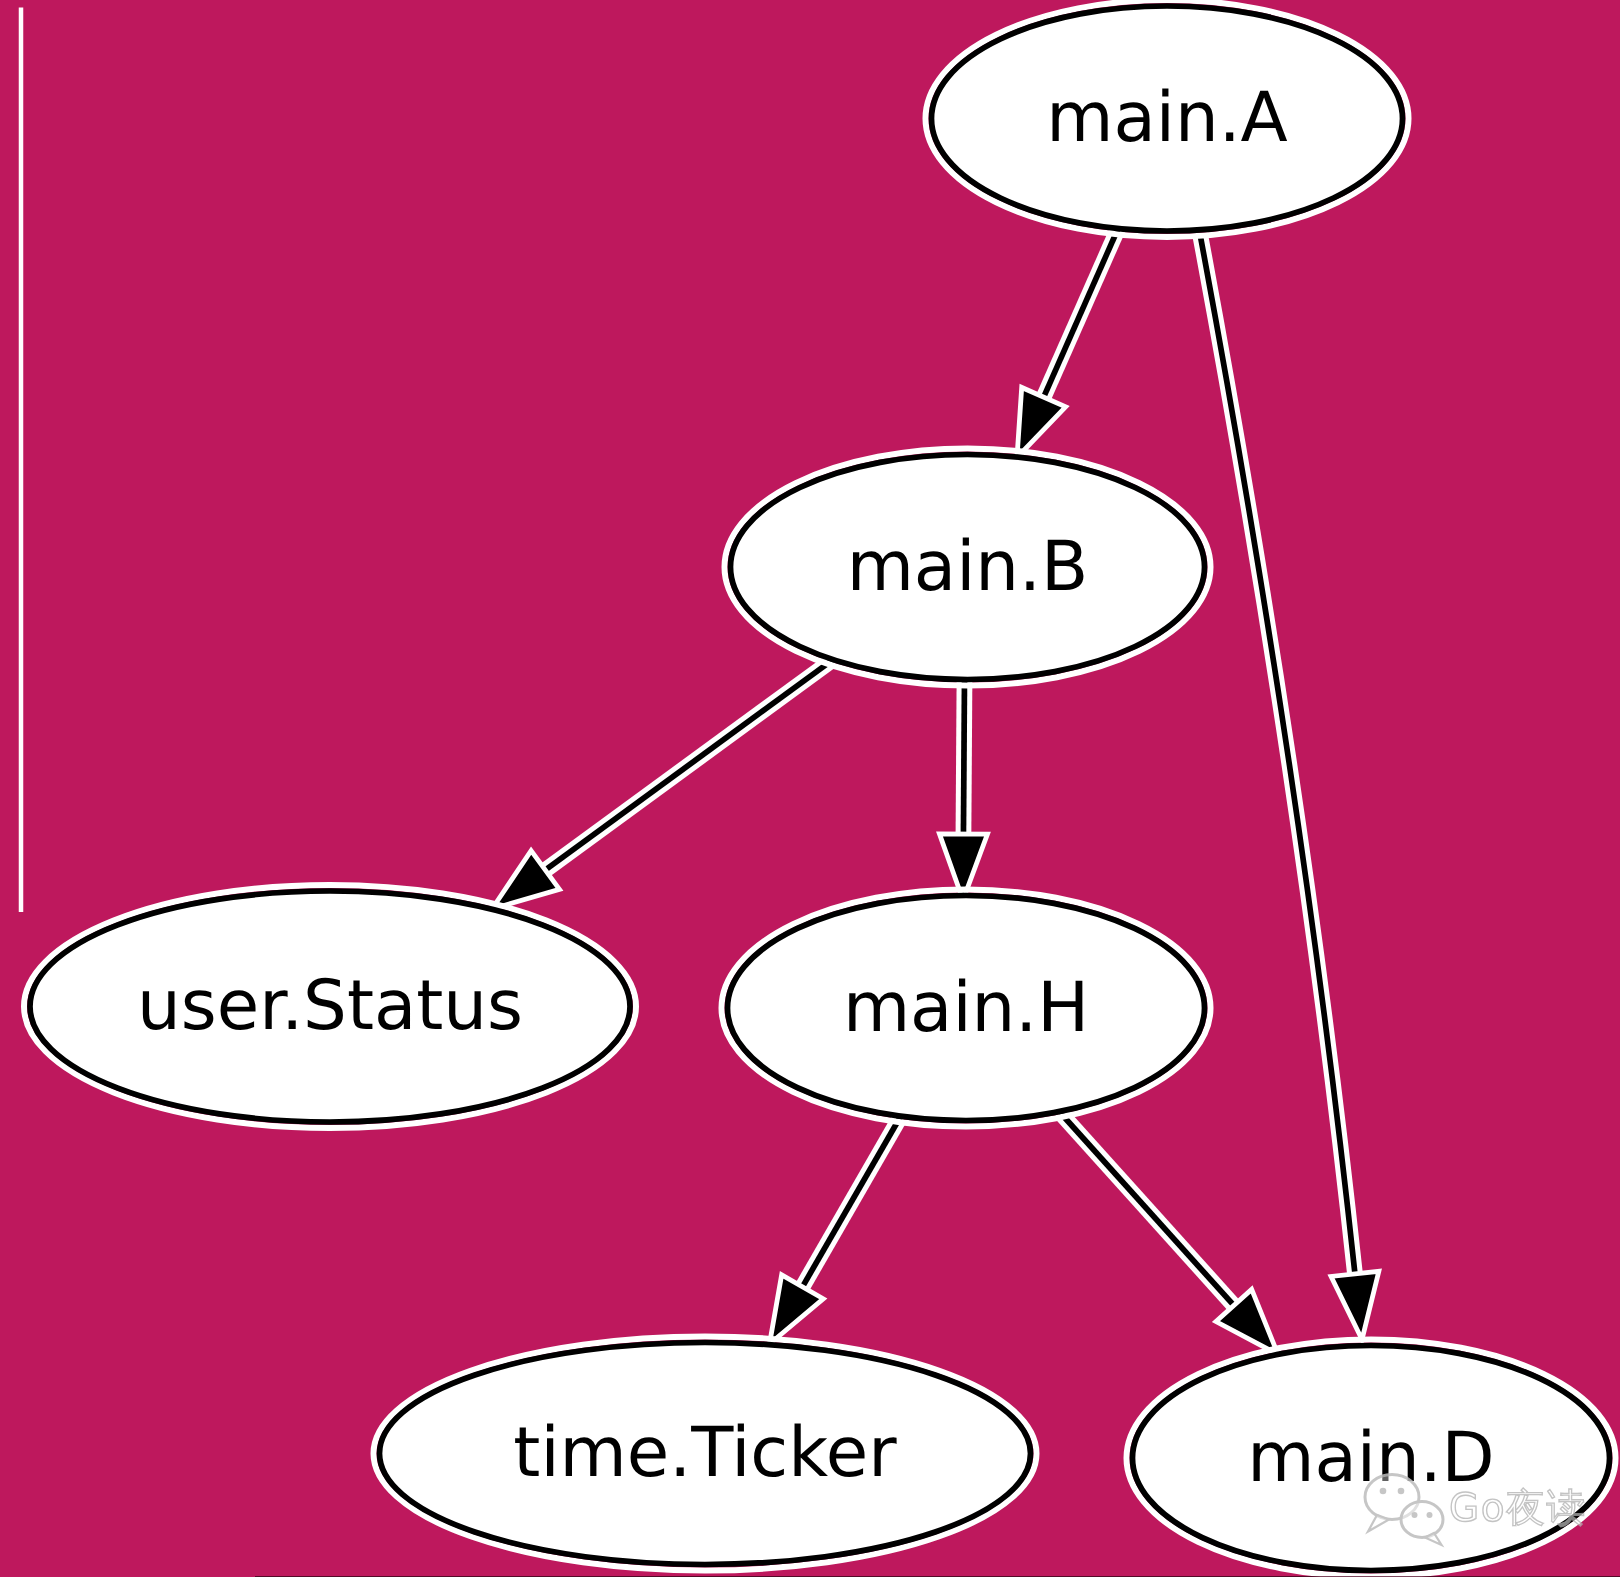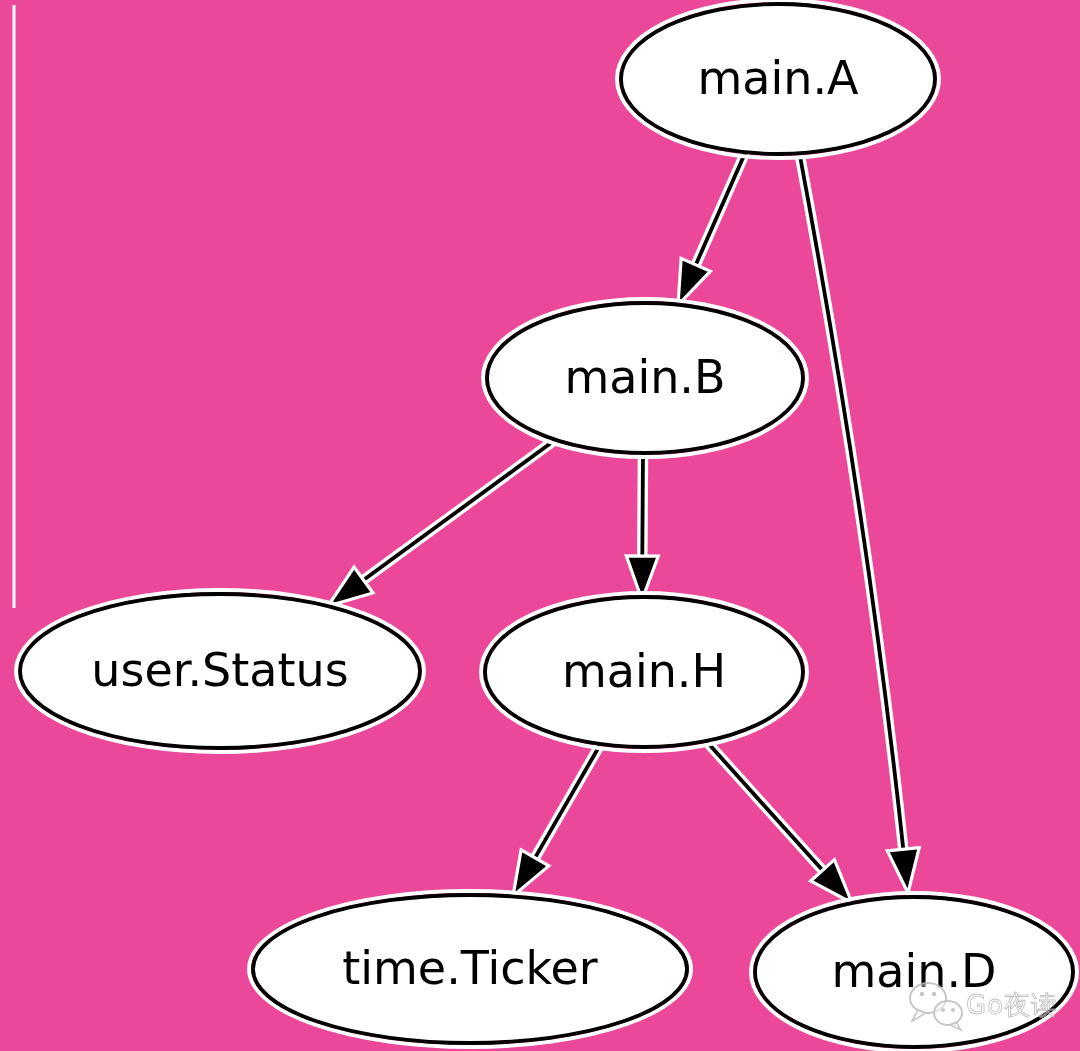--- a/index.html
+++ b/index.html
@@ -1,19 +1,19 @@
 <!DOCTYPE html>
 <html><head>
 <meta charset="utf-8">
 <style>
   html,body{margin:0;padding:0;background:#000;}
   #stage{
     position:relative;
     width:1080px;height:1051px;
-    background:#ec4899;
+    background:#be185d;
     overflow:hidden;
     font-family:"DejaVu Sans", sans-serif;
   }
   svg text{
     font-family:"DejaVu Sans", sans-serif;
   }
   .node-label{
     font-weight:400;
   }
   .watermark-text{

